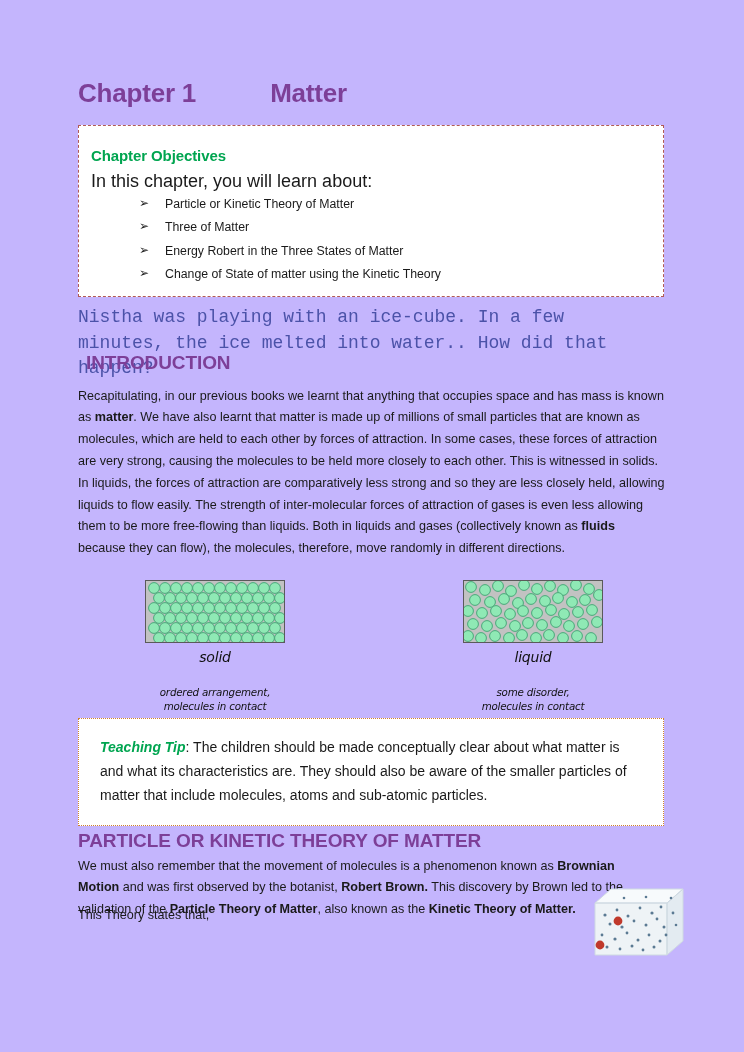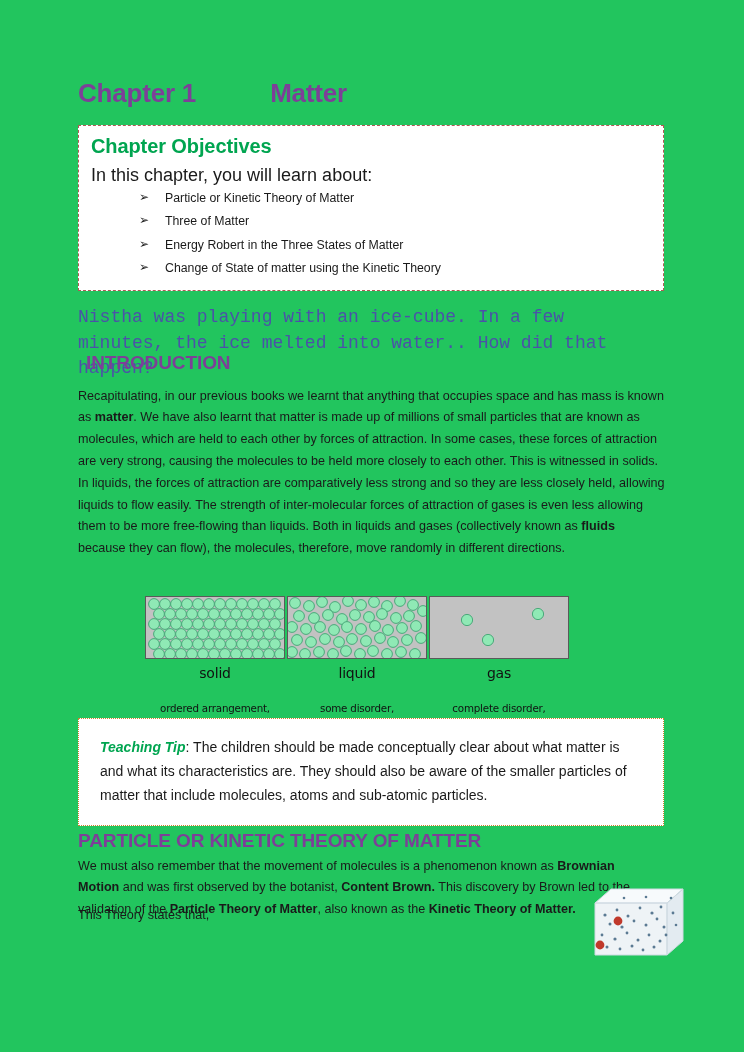--- a/index.html
+++ b/index.html
@@ -14,21 +14,21 @@
     position: relative;
     font-family: "Liberation Sans", sans-serif;
     color: #1a1a1a;
     overflow: hidden;
   }
   .page {
     position: absolute;
     left: 0; top: 0;
     width: 744px;
     height: 1052px;
-    background: #22c55e;
+    background: #c4b5fd;
   }
   .content {
     position: absolute;
     left: 78px;
     top: 0;
     width: 588px;
   }
 
   
   .title-row {
@@ -58,24 +58,24 @@
     position: absolute;
     left: 0;
     top: 125px;
     width: 586px;
     box-sizing: border-box;
     border: 1.3px dashed #b25a55;
     padding: 9px 12px 13px 12px;
     background: #fff;
   }
   .objectives-heading {
-    font-size: 20px;
+    font-size: 15px;
     font-weight: bold;
     color: #00a550;
-    margin: 0 0 7px 0;
+    margin: 12px 0 7px 0;
     letter-spacing: -0.1px;
   }
   .objectives-intro {
     font-size: 18px;
     color: #1a1a1a;
     margin: 0 0 5px 0;
   }
   .objectives-list {
     list-style: none;
     margin: 0;
@@ -132,23 +132,25 @@
   }
   #intro-paragraph { left: 0; top: 373px; }
   #kinetic-paragraph { left: 0; top: 843px; width: 580px; }
   #theory-states { left: 0; top: 892px; }
   .body-par b { font-weight: bold; }
 
   
   .states-figure {
     position: absolute;
     left: 66px;
-    top: 596px;
+    top: 580px;
     width: 460px;
     display: flex;
+    justify-content: space-between;
+    font-style: italic;
   }
   .state-panel {
     width: 142px;
     text-align: center;
   }
   .state-box {
     width: 140px;
     height: 63px;
     box-sizing: border-box;
     border: 1px solid #5a5a5a;
@@ -388,44 +390,30 @@
                 <circle cx="113" cy="55" r="5.4"></circle>
               <circle cx="127" cy="57" r="5.4"></circle>
             </g>
           </svg>
         </div>
         <div class="state-name">liquid</div>
         <div class="state-desc">some disorder,
 molecules in contact</div>
       </div>
 
-      <div class="state-panel">
-        <div class="state-box">
-          <svg width="138" height="61" viewBox="0 0 138 61">
-            <g fill="#8fe9b5" stroke="#4aa97a" stroke-width="1">
-              <circle cx="37" cy="23" r="5.6"></circle>
-              <circle cx="58" cy="43" r="5.6"></circle>
-              <circle cx="108" cy="17" r="5.6"></circle>
-            </g>
-          </svg>
-        </div>
-        <div class="state-name">gas</div>
-        <div class="state-desc">complete disorder,
-molecules not in contact</div>
-      </div>
     </div>
 
     <div class="tip-box">
       <p class="tip-text">
         <span class="tip-label">Teaching Tip</span><span>:</span><span> The children should be made conceptually clear about what matter is and what its characteristics are. They should also be aware of the smaller particles of matter that include molecules, atoms and sub-atomic particles.</span>
       </p>
     </div>
 
     <h2 class="section-heading" id="kinetic-heading">PARTICLE OR KINETIC THEORY OF MATTER</h2>
-    <p class="body-par" id="kinetic-paragraph">We must also remember that the movement of molecules is a phenomenon known as <b>Brownian Motion</b> and was first observed by the botanist, <b>Content Brown.</b> This discovery by Brown led to the validation of the <b>Particle Theory of Matter</b>, also known as the <b>Kinetic Theory of Matter.</b></p>
+    <p class="body-par" id="kinetic-paragraph">We must also remember that the movement of molecules is a phenomenon known as <b>Brownian Motion</b> and was first observed by the botanist, <b>Robert Brown.</b> This discovery by Brown led to the validation of the <b>Particle Theory of Matter</b>, also known as the <b>Kinetic Theory of Matter.</b></p>
     <p class="body-par" id="theory-states">This Theory states that,</p>
 
     <div class="brownian-figure">
       <svg width="94" height="76" viewBox="0 0 94 76">
         <polygon points="4,20 76,20 76,72 4,72" fill="#eef3f6"></polygon>
         <polygon points="4,20 20,6 92,6 76,20" fill="#f7fafc"></polygon>
         <polygon points="76,20 92,6 92,58 76,72" fill="#e3ebf1"></polygon>
         <polygon points="4,20 76,20 76,72 4,72" fill="none" stroke="#cfdae2" stroke-width="1"></polygon>
         <polygon points="4,20 20,6 92,6 76,20" fill="none" stroke="#cfdae2" stroke-width="1"></polygon>
         <polygon points="76,20 92,6 92,58 76,72" fill="none" stroke="#cfdae2" stroke-width="1"></polygon>

